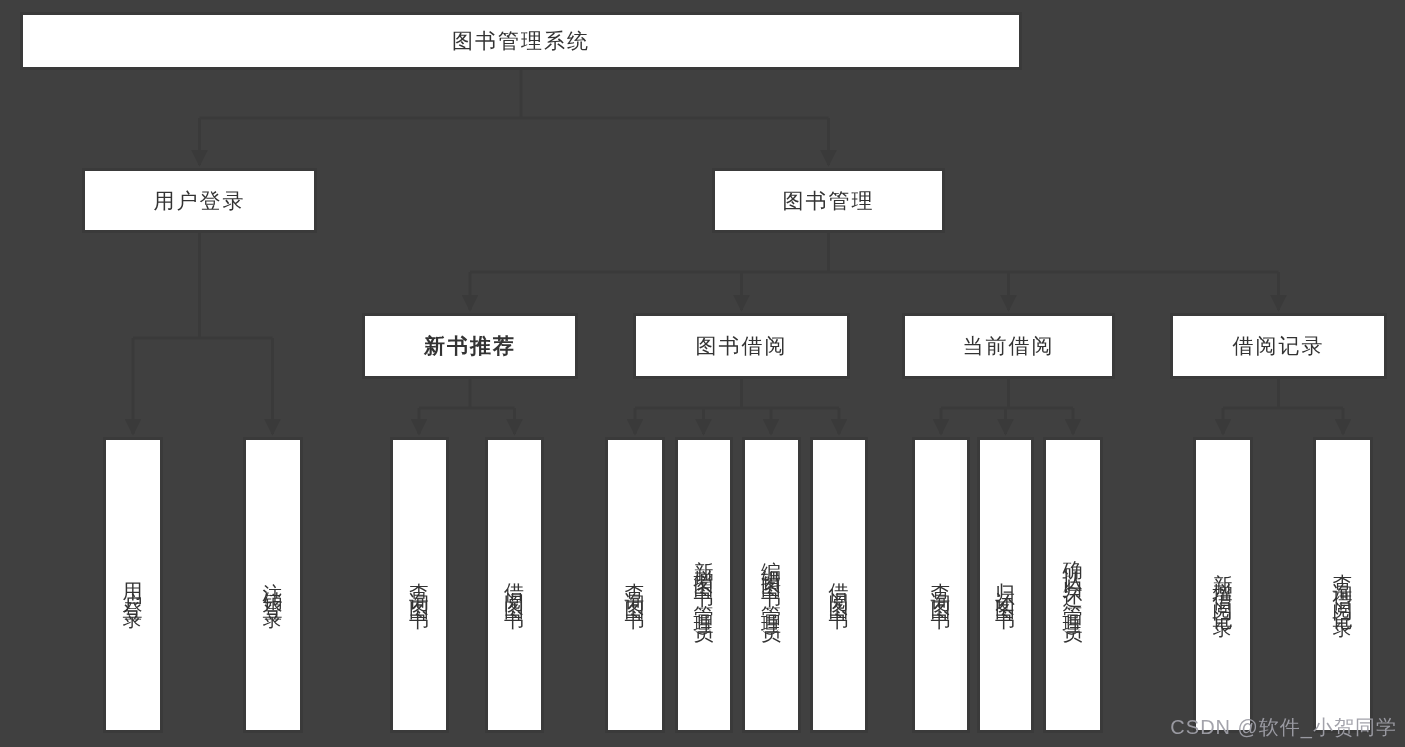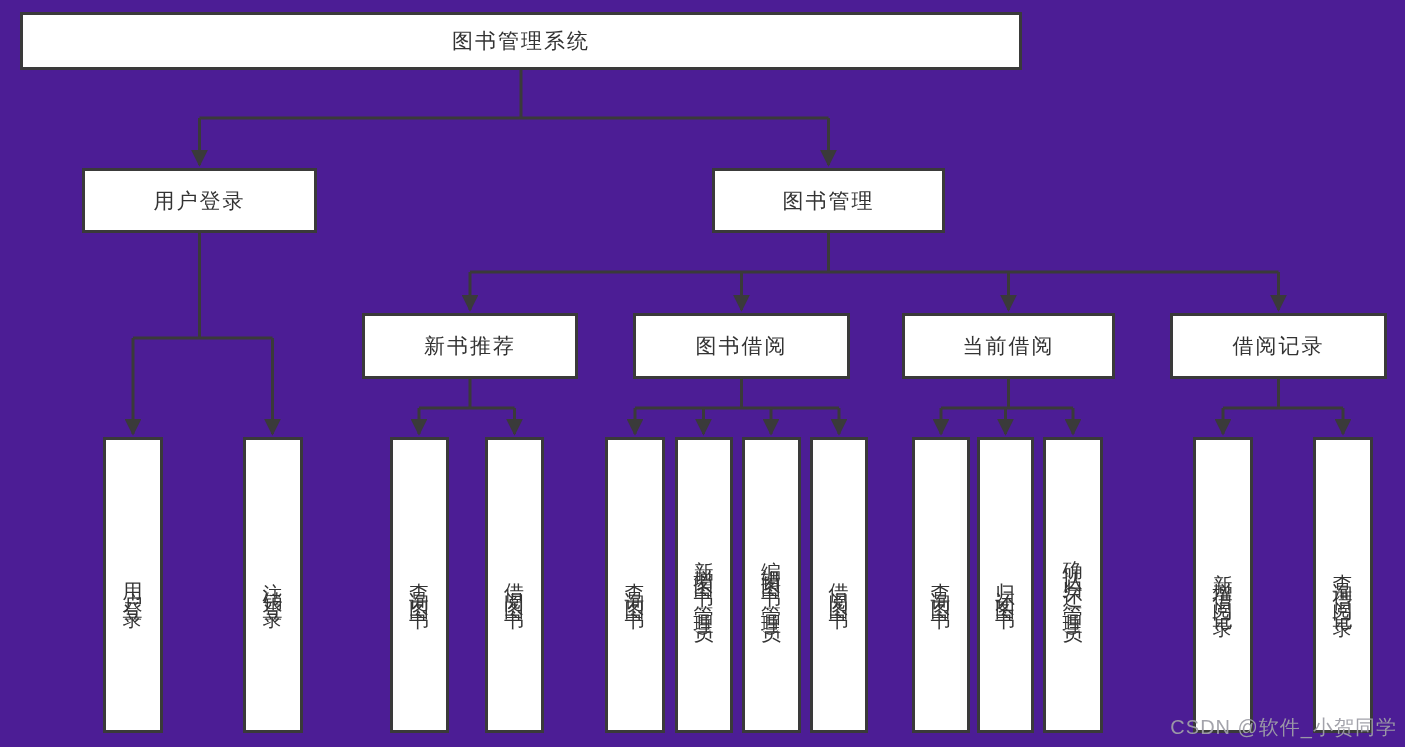--- a/index.html
+++ b/index.html
@@ -5,21 +5,21 @@
   html, body {
     margin: 0;
     padding: 0;
     background: #ffffff;
     font-family: "Liberation Sans", "DejaVu Sans", sans-serif;
   }
   .canvas {
     position: relative;
     width: 1405px;
     height: 747px;
-    background: #4c1d95;
+    background: #404040;
     overflow: hidden;
   }
   .connectors {
     position: absolute;
     left: 0;
     top: 0;
     width: 1405px;
     height: 747px;
   }
   .node {
@@ -107,21 +107,21 @@
     <span>图书管理系统</span>
   </div>
 
   <div class="node" style="left:82px;top:168px;width:235px;height:65px;">
     <span>用户登录</span>
   </div>
   <div class="node" style="left:712px;top:168px;width:233px;height:65px;justify-content:center;">
     <span>图书管理</span>
   </div>
 
-  <div class="node" style="left:362px;top:313px;width:216px;height:66px;">
+  <div class="node" style="left:362px;top:313px;width:216px;height:66px;font-weight:bold;">
     <span>新书推荐</span>
   </div>
   <div class="node" style="left:633px;top:313px;width:217px;height:66px;">
     <span>图书借阅</span>
   </div>
   <div class="node" style="left:902px;top:313px;width:213px;height:66px;">
     <span>当前借阅</span>
   </div>
   <div class="node" style="left:1170px;top:313px;width:217px;height:66px;">
     <span>借阅记录</span>

